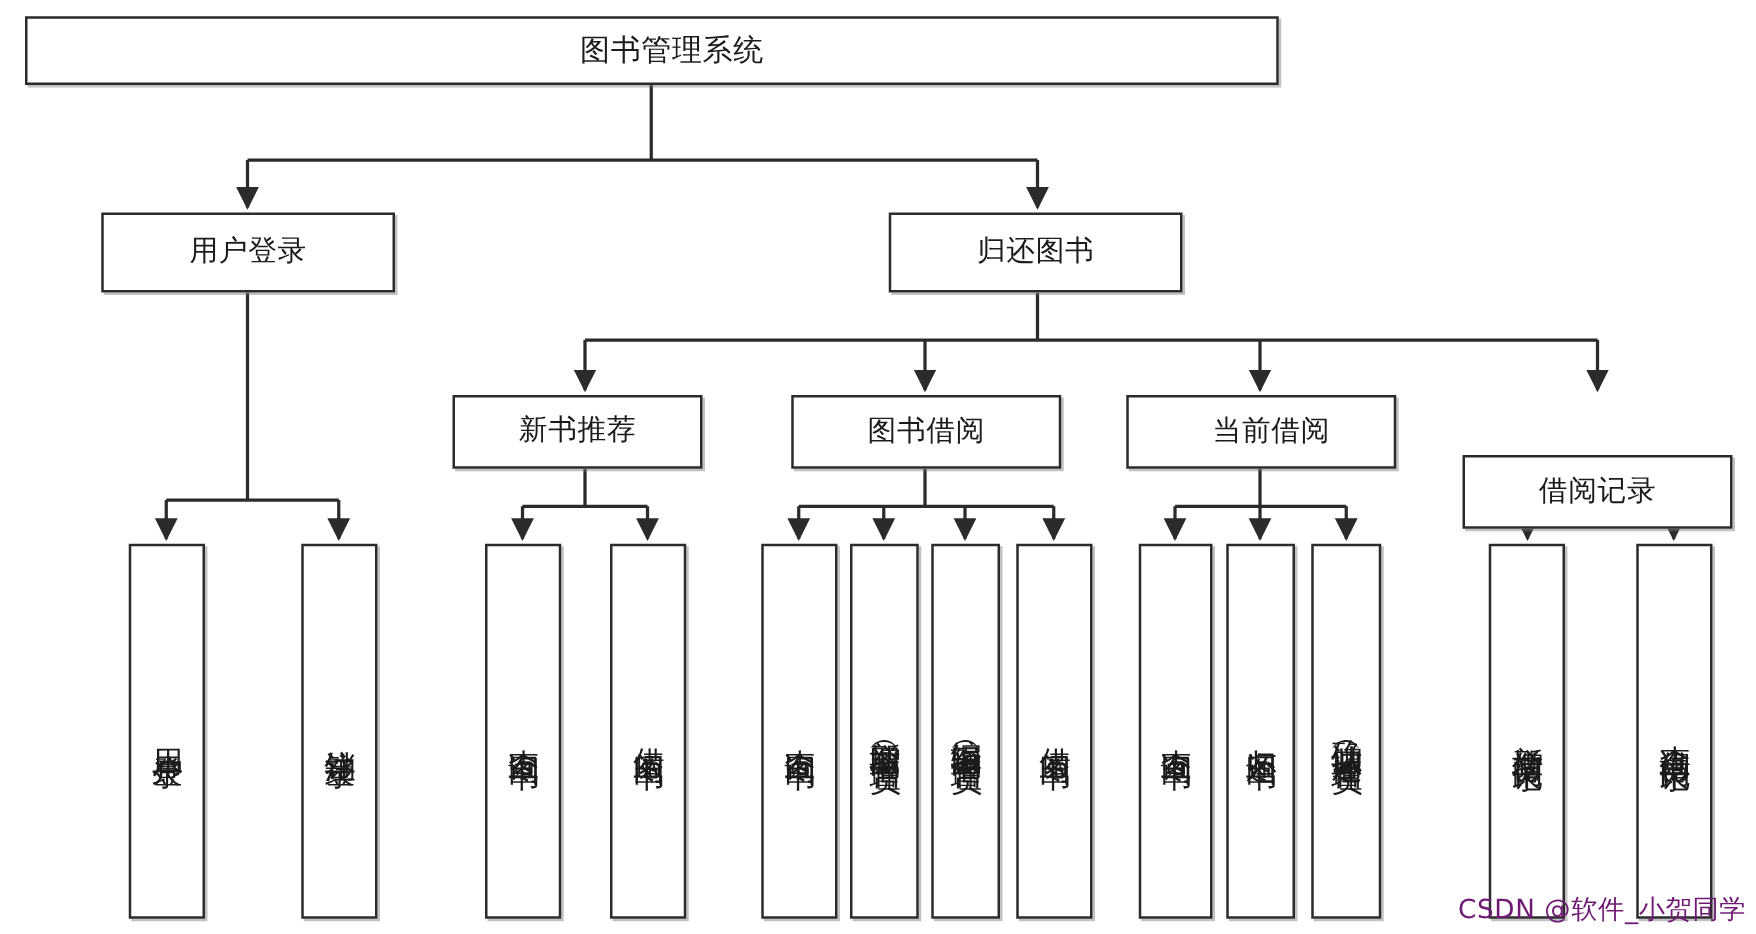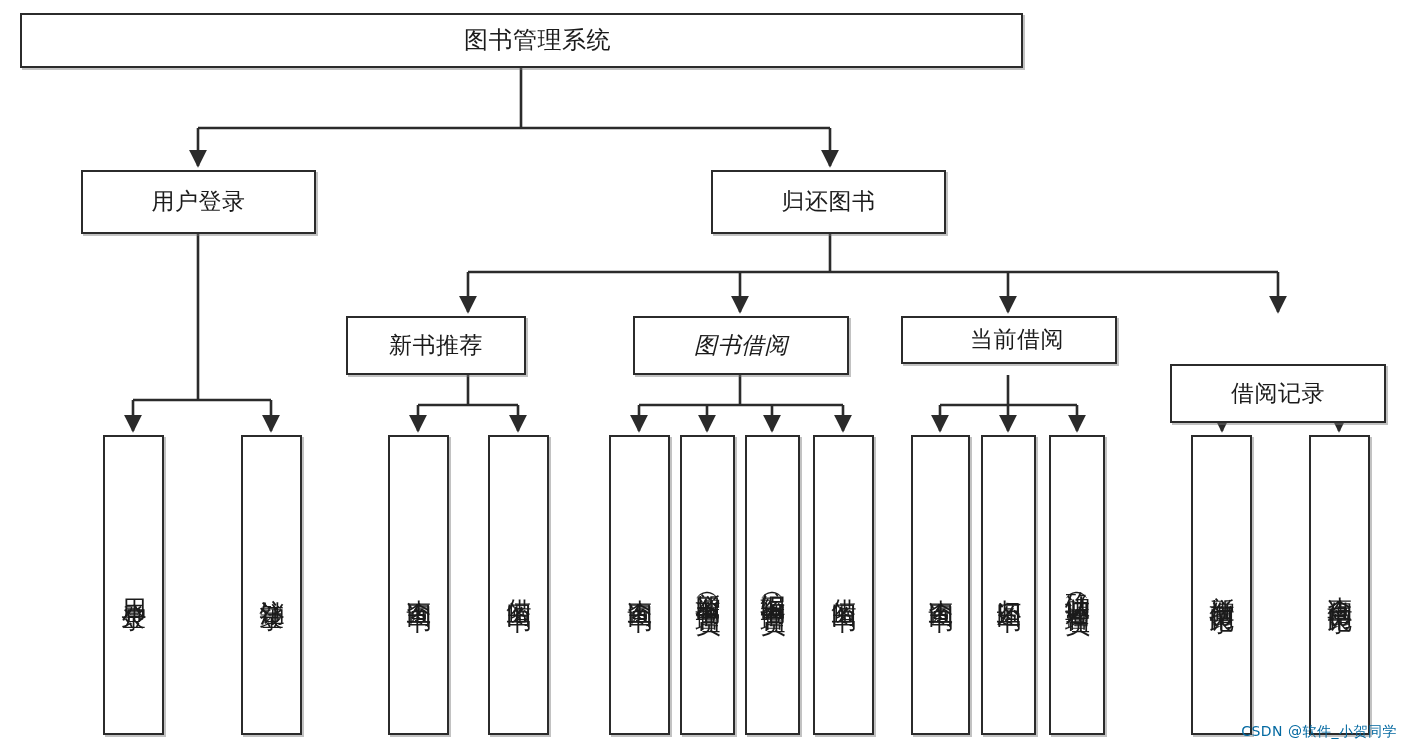--- a/index.html
+++ b/index.html
@@ -58,22 +58,22 @@
     text-align:center;
     height:100%;
     display:flex;
     align-items:center;
     justify-content:center;
   }
   #watermark{
     position:absolute;
     right:8px;
     bottom:6px;
-    font-size:14px;
-    color:#0369a1;
+    font-size:21px;
+    color:#701a75;
     letter-spacing:0.5px;
     z-index:5;
     user-select:none;
     white-space:nowrap;
   }
 </style>
 </head>
 <body>
 
 <div id="canvas">
@@ -134,27 +134,27 @@
     <span class="label">图书管理系统</span>
   </div>
 
   <div class="node h" style="left:81px; top:170px; width:235px; height:64px;">
     <span class="label">用户登录</span>
   </div>
   <div class="node h" style="left:711px; top:170px; width:235px; height:64px;">
     <span class="label">归还图书</span>
   </div>
 
-  <div class="node h" style="left:346px; top:316px; width:180px; height:59px;">
+  <div class="node h" style="left:362px; top:316px; width:200px; height:59px;font-family:Liberation Mono, monospace;">
     <span class="label">新书推荐</span>
   </div>
-  <div class="node h" style="left:633px; top:316px; width:216px; height:59px;font-style:italic;">
+  <div class="node h" style="left:633px; top:316px; width:216px; height:59px;">
     <span class="label">图书借阅</span>
   </div>
-  <div class="node h" style="left:901px; top:316px; width:216px; height:48px;padding-left:16px;">
+  <div class="node h" style="left:901px; top:316px; width:216px; height:59px;padding-left:16px;">
     <span class="label">当前借阅</span>
   </div>
   <div class="node h" style="left:1170px; top:316px; width:216px; height:59px;margin-top:48px;">
     <span class="label">借阅记录</span>
   </div>
 
   <div class="node v" style="left:103px; top:435px; width:61px; height:300px;">
     <span class="label">用户登录</span>
   </div>
   <div class="node v" style="left:241px; top:435px; width:61px; height:300px;">

